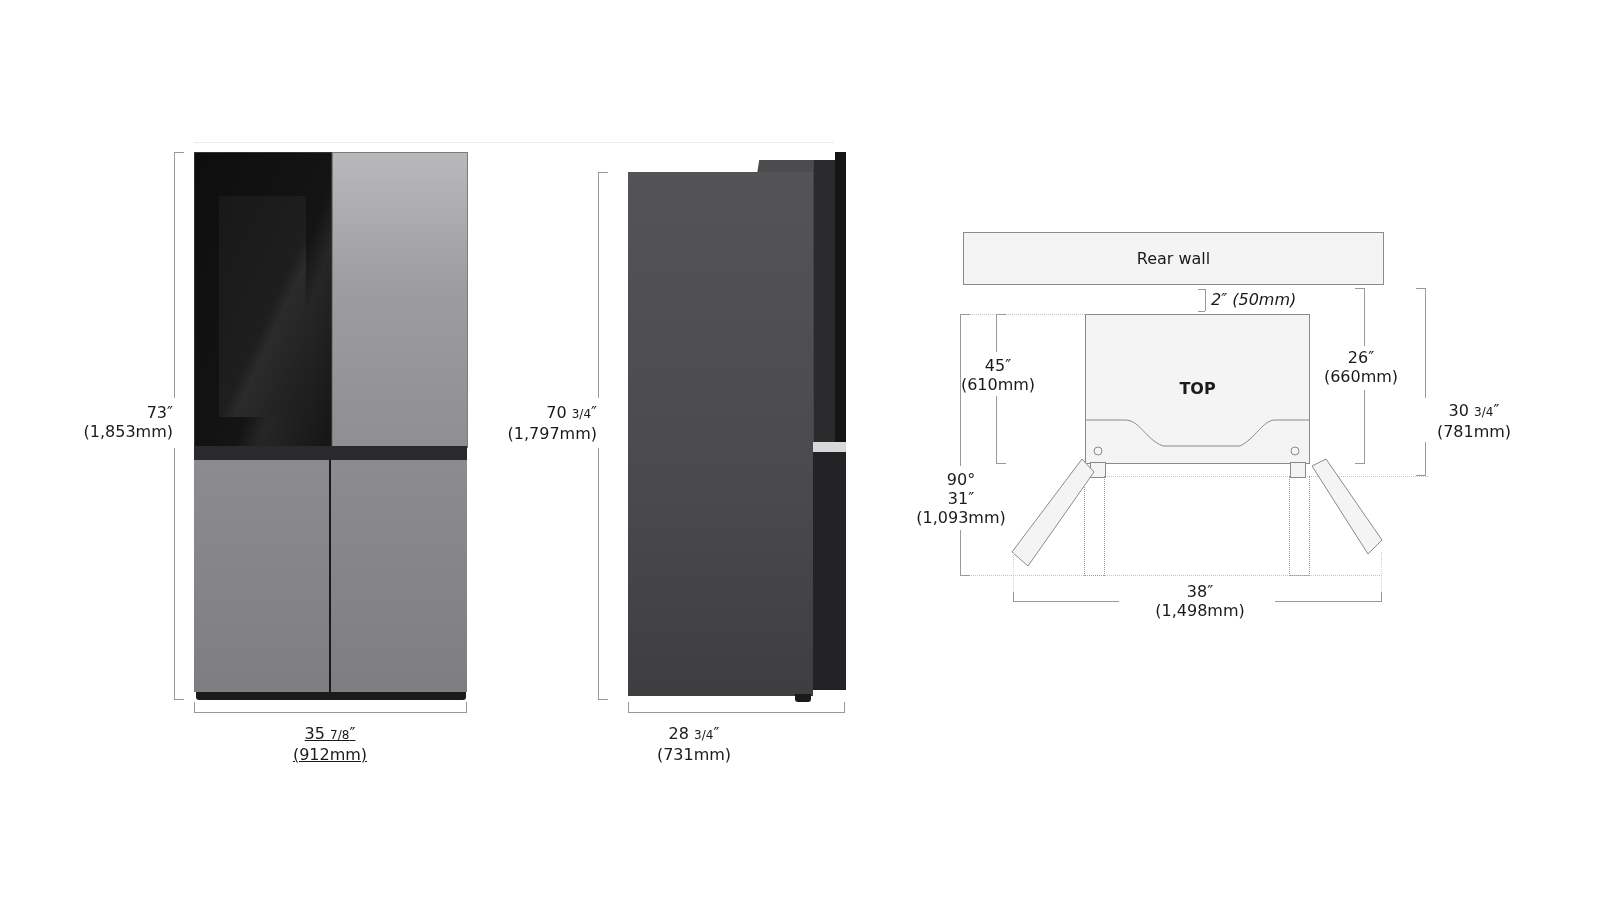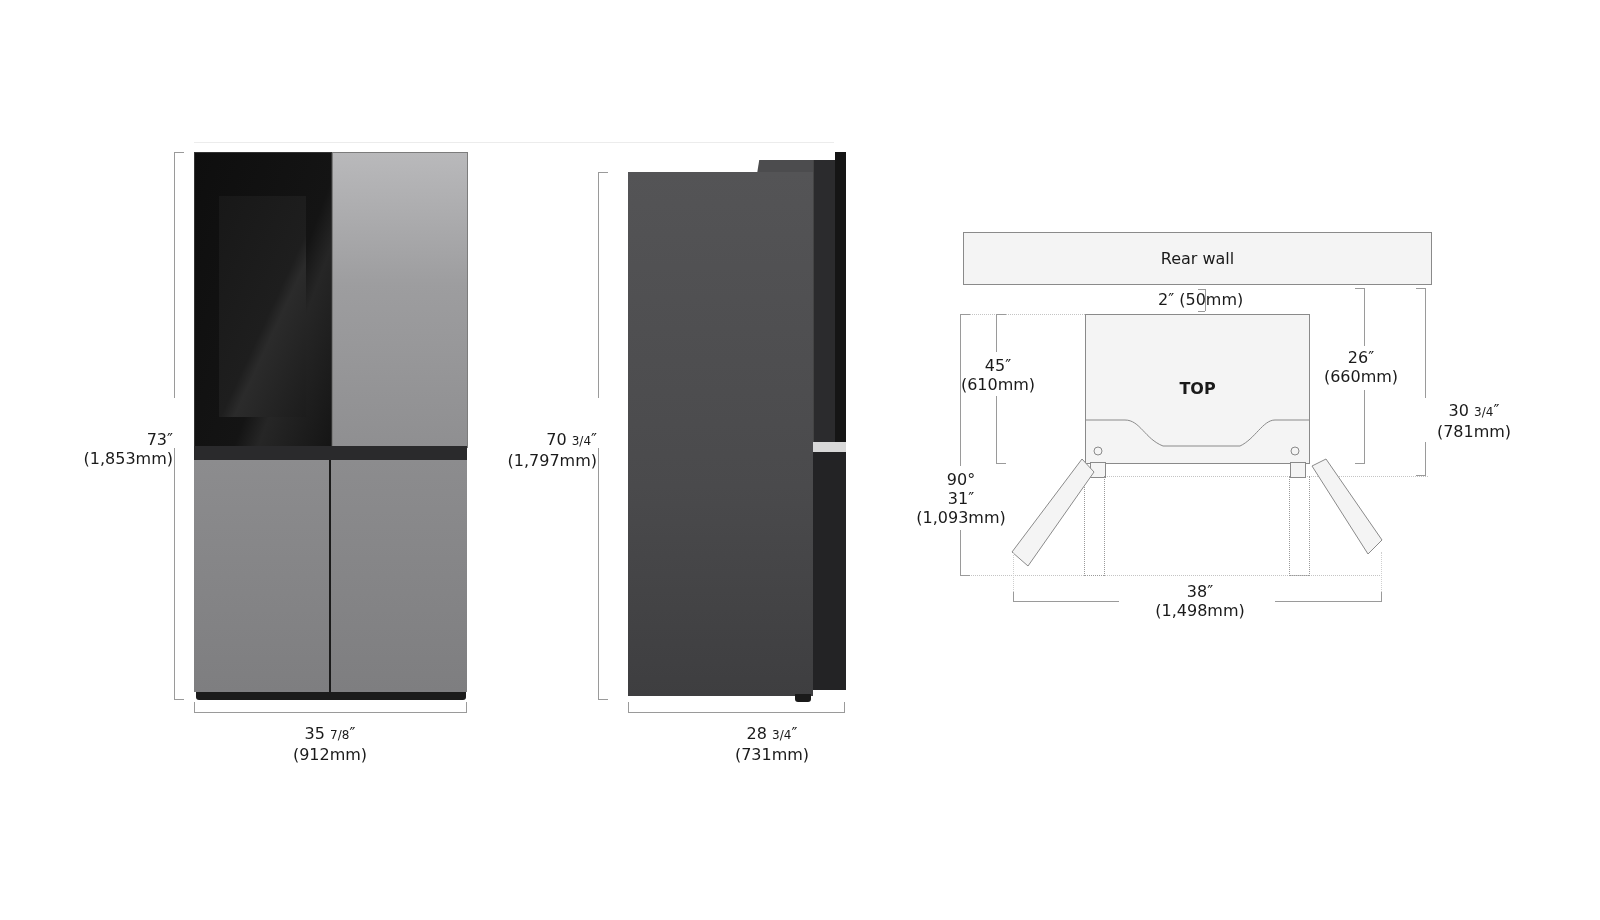--- a/index.html
+++ b/index.html
@@ -1,20 +1,20 @@
 <!DOCTYPE html>
 <html><head>
   <meta charset="utf-8">
   <style>
     html, body { margin:0; padding:0; background:#ffffff; }
     body { width:1600px; height:920px; position:relative; overflow:hidden;
       font-family:"DejaVu Sans", "Liberation Sans", sans-serif; color:#1a1a1a; }
     .abs { position:absolute; }
     .lbl { position:absolute; font-size:16px; line-height:19px; color:#1a1a1a; white-space:nowrap; }
-    .lbl.r { text-align:right;margin-top:27px; }
+    .lbl.r { text-align:right; }
     .lbl.c { text-align:center; transform:translateX(-50%); }
     .lbl span { display:block; }
     .frac { font-size:12px; }
     .vline { position:absolute; width:1px; background:#9a9a9a; }
     .hline { position:absolute; height:1px; background:#9a9a9a; }
     .tick { position:absolute; height:1px; background:#9a9a9a; width:10px; }
     .vtick { position:absolute; width:1px; background:#9a9a9a; height:10px; }
 
     
     .front-top-left { position:absolute; left:194px; top:152px; width:136px; height:294px;
@@ -33,21 +33,21 @@
     
     .side-body { position:absolute; left:628px; top:172px; width:185px; height:524px;
       background:linear-gradient(180deg,#545456 0%,#4a4a4c 60%,#3e3e40 100%); }
     .side-cap { position:absolute; left:757px; top:160px; width:56px; height:14px; background:#4c4c4e; clip-path:polygon(4% 0,100% 0,100% 100%,0 100%); }
     .side-door-top { position:absolute; left:813px; top:160px; width:22px; height:282px; background:#2b2b2d; border-left:1px solid #444; }
     .side-door-top-edge { position:absolute; left:835px; top:152px; width:11px; height:294px; background:#151515; }
     .side-door-bot { position:absolute; left:813px; top:452px; width:33px; height:238px; background:#232325; }
     .side-foot { position:absolute; left:795px; top:694px; width:16px; height:8px; background:#1a1a1a; border-radius:0 0 3px 3px; }
 
     
-    .rear-wall { position:absolute; left:963px; top:232px; width:469px; height:53px; background:#f4f4f4; border:1px solid #8a8a8a; box-sizing:border-box;
+    .rear-wall { position:absolute; left:963px; top:232px; width:421px; height:53px; background:#f4f4f4; border:1px solid #8a8a8a; box-sizing:border-box;
       display:flex; align-items:center; justify-content:center; font-size:16px; font-weight:500; }
     .topbox { position:absolute; left:1085px; top:314px; width:225px; height:150px; background:#f4f4f4; border:1px solid #8a8a8a; box-sizing:border-box; }
     .topbox .toplbl { position:absolute; left:0; right:0; top:64px; text-align:center; font-weight:bold; font-size:16px; }
     .dash-v { position:absolute; width:0; border-left:1px dotted #9a9a9a; }
     .dash-h { position:absolute; height:0; border-top:1px dotted #c4c4c4; }
   </style>
 </head>
 <body>
 
 <div>
@@ -69,21 +69,21 @@
   <div class="tick" style="left:174px; top:699px;"></div>
   <div class="abs" style="left:120px; top:398px; width:60px; height:50px; background:#fff;"></div>
   <div class="lbl r" style="left:70px; top:403px; width:103px;">
     <span>73″</span>
     <span>(1,853mm)</span>
   </div>
 
   <div class="hline" style="left:194px; top:712px; width:273px;"></div>
   <div class="vtick" style="left:194px; top:702px;"></div>
   <div class="vtick" style="left:466px; top:702px;"></div>
-  <div class="lbl c" style="left:330px; top:724px;">
+  <div class="lbl c" style="left:330px; top:724px;text-decoration:underline;">
     <span><span style="display:inline">35</span> <span class="frac" style="display:inline">7/8</span><span style="display:inline">″</span></span>
     <span>(912mm)</span>
   </div>
 </div>
 
 <div>
   <div class="side-cap"></div>
   <div class="side-body"></div>
   <div class="side-door-top"></div>
   <div class="side-door-top-edge"></div>
@@ -96,35 +96,35 @@
   <div class="tick" style="left:598px; top:699px;"></div>
   <div class="abs" style="left:540px; top:398px; width:64px; height:50px; background:#fff;"></div>
   <div class="lbl r" style="left:490px; top:403px; width:107px;">
     <span><span style="display:inline">70</span> <span class="frac" style="display:inline">3/4</span><span style="display:inline">″</span></span>
     <span>(1,797mm)</span>
   </div>
 
   <div class="hline" style="left:628px; top:712px; width:217px;"></div>
   <div class="vtick" style="left:628px; top:702px;"></div>
   <div class="vtick" style="left:844px; top:702px;"></div>
-  <div class="lbl c" style="left:772px; top:724px;">
+  <div class="lbl c" style="left:694px; top:724px;">
     <span><span style="display:inline">28</span> <span class="frac" style="display:inline">3/4</span><span style="display:inline">″</span></span>
     <span>(731mm)</span>
   </div>
 </div>
 
 <div>
   <div class="rear-wall">
     <span>Rear wall</span>
   </div>
 
   <div class="vline" style="left:1205px; top:289px; height:22px;"></div>
   <div class="tick" style="left:1198px; top:289px; width:7px;"></div>
   <div class="tick" style="left:1198px; top:311px; width:7px;"></div>
-  <div class="lbl" style="left:1158px; top:290px;">2″ (50mm)</div>
+  <div class="lbl" style="left:1211px; top:290px;font-style:italic;">2″ (50mm)</div>
 
   <div class="topbox">
     <div class="toplbl">TOP</div>
     <svg width="225" height="150" style="position:absolute;left:-1px;top:-1px;">
       <path d="M0 106 L40 106 C55 106 60 125 78 132 L155 132 C170 125 178 106 190 106 L225 106" fill="none" stroke="#8a8a8a" stroke-width="1"></path>
       <circle cx="13" cy="137" r="4" fill="none" stroke="#8a8a8a"></circle>
       <circle cx="210" cy="137" r="4" fill="none" stroke="#8a8a8a"></circle>
     </svg>
   </div>
 

